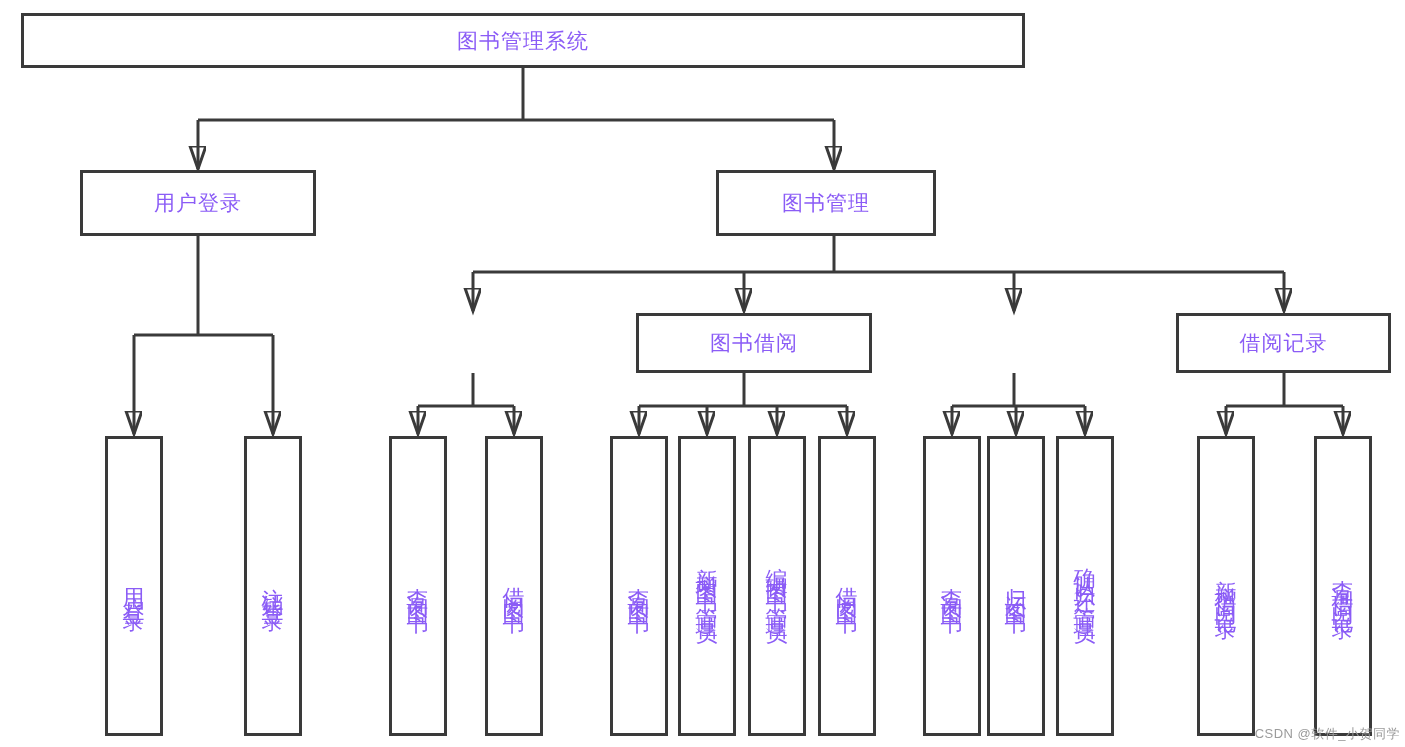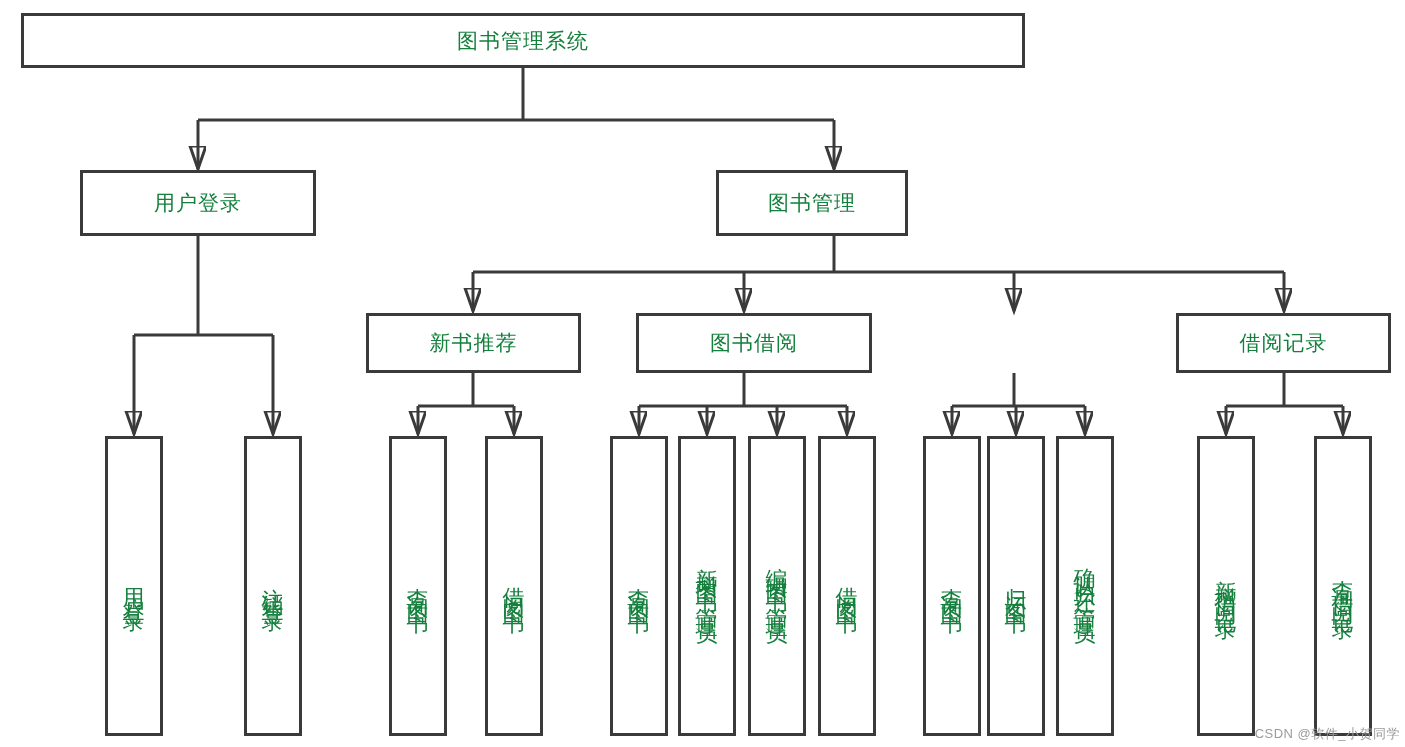--- a/index.html
+++ b/index.html
@@ -14,21 +14,21 @@
   .wires { position: absolute; left: 0; top: 0; z-index: 0; }
   .wires path { stroke: #3a3a3a; stroke-width: 3; fill: none; }
   .box {
     position: absolute;
     box-sizing: border-box;
     background: #ffffff;
     border: 3px solid #3a3a3a;
     display: flex;
     align-items: center;
     justify-content: center;
-    color: #15803d;
+    color: #8b5cf6;
     z-index: 1;
   }
   .h-label { font-size: 21px; font-weight: 500; letter-spacing: 1px; white-space: nowrap; }
   .leaf .v-label {
     writing-mode: vertical-rl;
     text-orientation: mixed;
     font-size: 22px;
     font-weight: 500;
     letter-spacing: 8px;
     line-height: 1.05;
@@ -98,27 +98,24 @@
     <path d="M1343,406 V434" marker-end="url(#arrow)"></path>
   </svg>
 
   <div class="box" style="left:21px;top:13px;width:1004px;height:55px">
     <span class="h-label">图书管理系统</span>
   </div>
 
   <div class="box" style="left:80px;top:170px;width:236px;height:66px">
     <span class="h-label">用户登录</span>
   </div>
-  <div class="box" style="left:716px;top:170px;width:192px;height:66px">
+  <div class="box" style="left:716px;top:170px;width:220px;height:66px">
     <span class="h-label">图书管理</span>
   </div>
 
-  <div class="box" style="left:366px;top:313px;width:215px;height:60px">
-    <span class="h-label">新书推荐</span>
-  </div>
   <div class="box" style="left:636px;top:313px;width:236px;height:60px">
     <span class="h-label">图书借阅</span>
   </div>
   <div class="box" style="left:1176px;top:313px;width:215px;height:60px">
     <span class="h-label">借阅记录</span>
   </div>
 
   <div class="box leaf" style="left:105px;top:436px;width:58px;height:300px">
     <span class="v-label">用户登录</span>
   </div>

